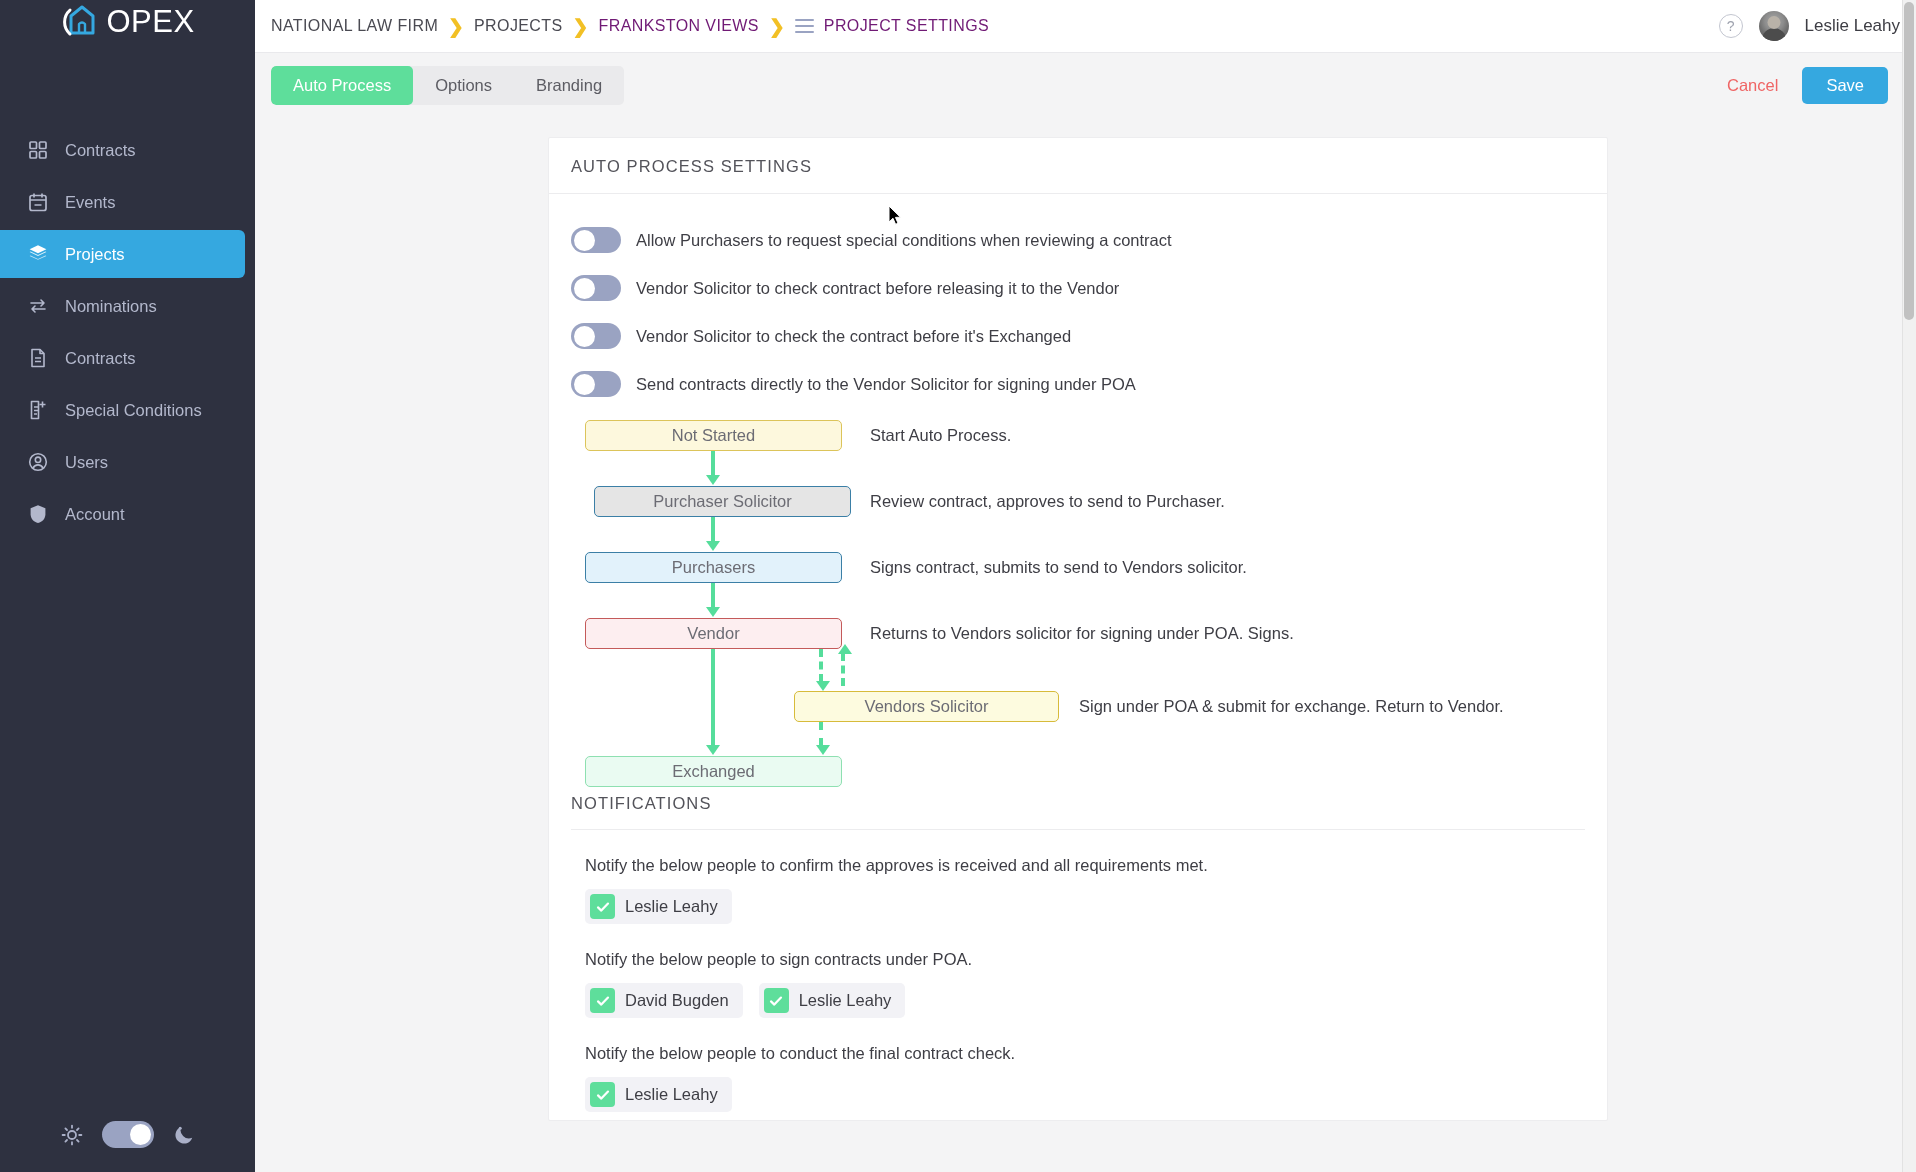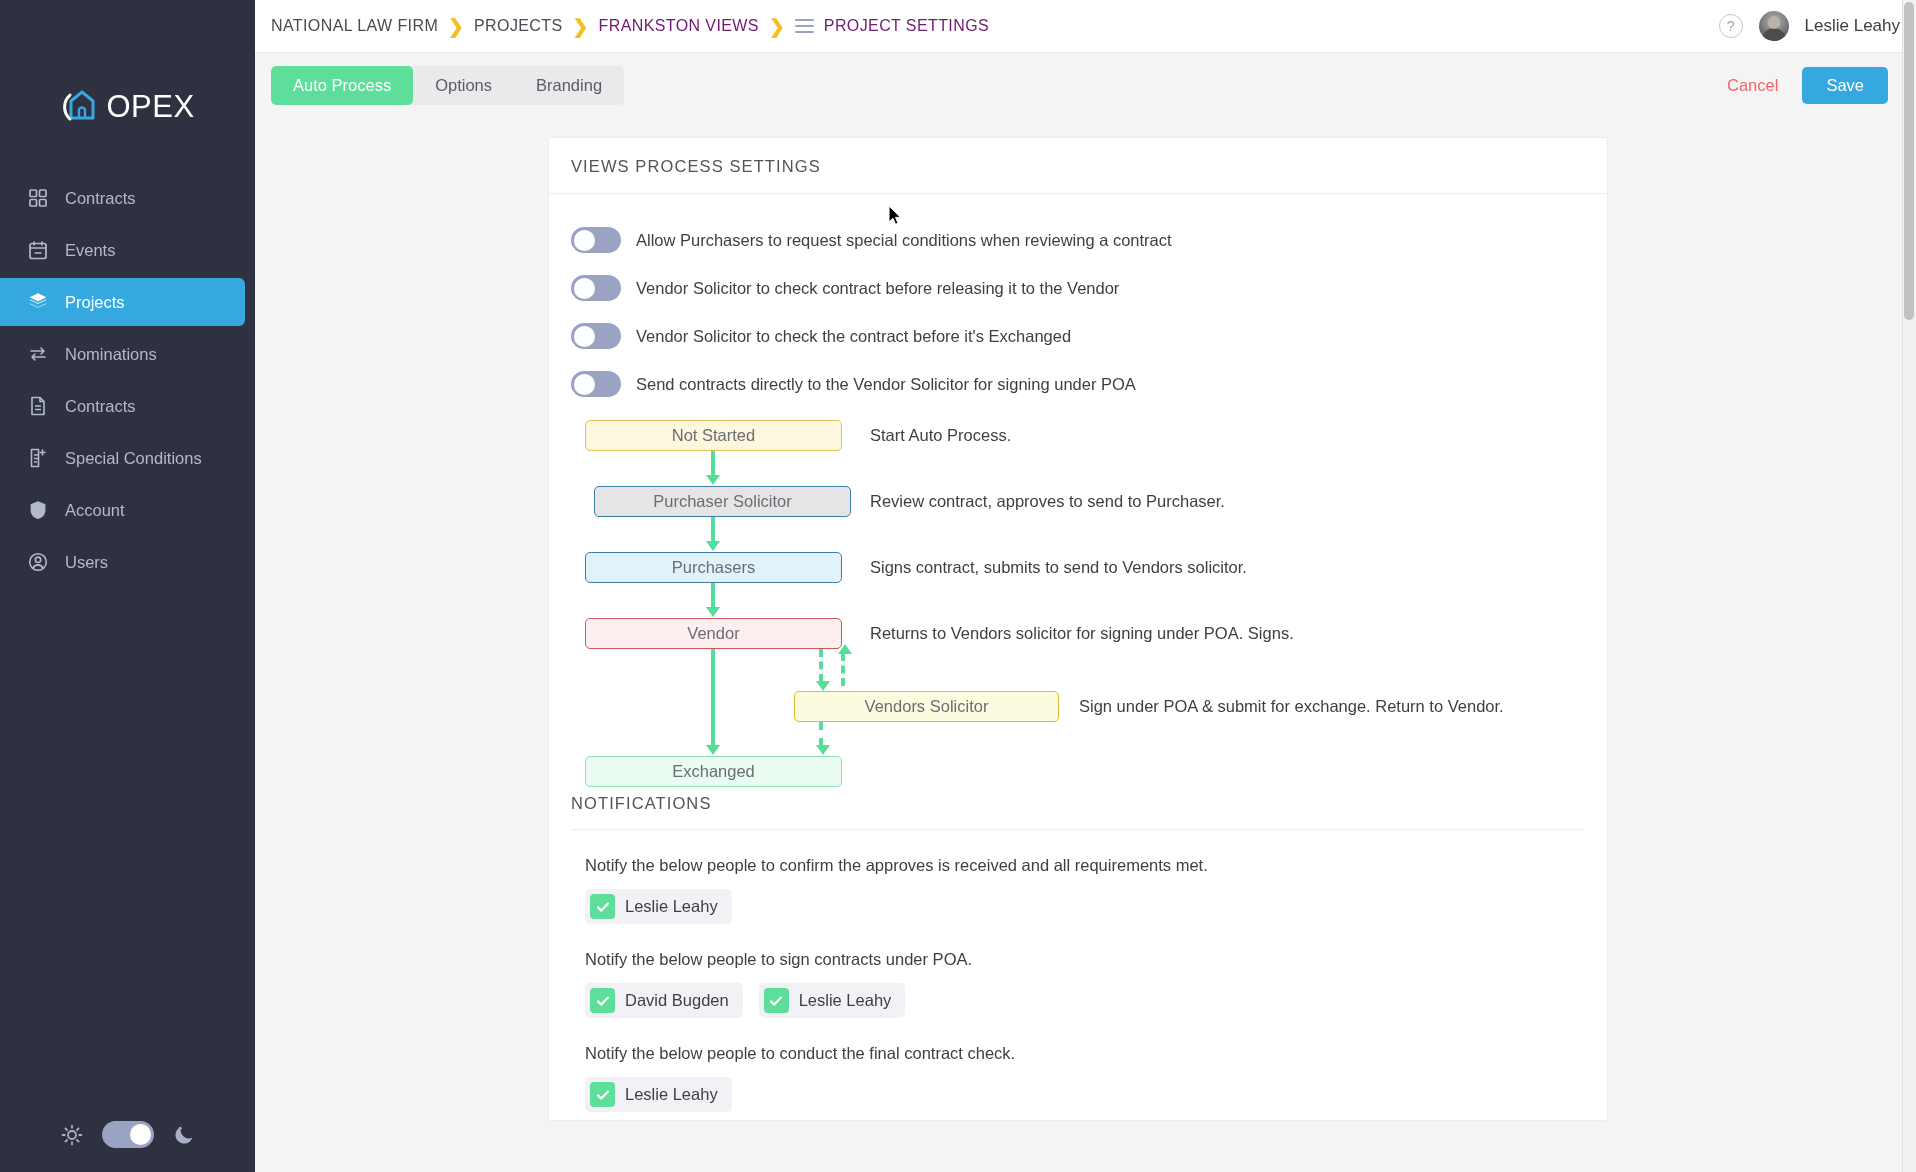--- a/index.html
+++ b/index.html
@@ -13,21 +13,21 @@
 
   
   #sidebar {
     width: 255px; height: 1172px;
     background: #2e3140;
     flex: 0 0 255px;
     position: relative;
   }
   #logo-area {
     height: 118px;
-    display: flex; align-items: center; justify-content: center; margin-top: 48px;
+    display: flex; align-items: flex-start; justify-content: center;
   }
   #logo-wrap { display: flex; align-items: center; gap: 2px; }
   #logo-mark { width: 44px; height: 44px; display:block; }
   #logo-text {
     color: #ffffff; font-size: 31px; letter-spacing: 0.5px;
     font-weight: 400;
   }
   .nav-list { margin-top: 8px; }
   .nav-item {
     display: flex; align-items: center;
@@ -308,33 +308,33 @@
         <svg class="nav-ico" viewBox="0 0 22 22" fill="none" stroke="currentColor" stroke-width="1.6" stroke-linejoin="round">
           <path d="M4.5 2.5h7v17h-7z"></path>
             <path d="M7 8h4M7 11.5h4M7 15h3"></path>
           <path d="M15.5 2.5v6M12.5 5.5h6"></path>
         </svg>
         <span>Special Conditions</span>
       </div>
 
 
       <div class="nav-item">
-        <svg class="nav-ico" viewBox="0 0 22 22" fill="currentColor">
-          <path d="M11 2.2 3.6 5.2v6c0 4.3 3.1 7.8 7.4 8.8 4.3-1 7.4-4.5 7.4-8.8v-6z"></path>
-        </svg>
-        <span>Account</span>
-      </div>
-
-      <div class="nav-item">
         <svg class="nav-ico" viewBox="0 0 22 22" fill="none" stroke="currentColor" stroke-width="1.6">
           <circle cx="11" cy="11" r="8.3"></circle>
             <circle cx="11" cy="8.8" r="2.7"></circle>
           <path d="M6 17.2c1.1-2.3 3-3.3 5-3.3s3.9 1 5 3.3"></path>
         </svg>
         <span>Users</span>
+      </div>
+
+      <div class="nav-item">
+        <svg class="nav-ico" viewBox="0 0 22 22" fill="currentColor">
+          <path d="M11 2.2 3.6 5.2v6c0 4.3 3.1 7.8 7.4 8.8 4.3-1 7.4-4.5 7.4-8.8v-6z"></path>
+        </svg>
+        <span>Account</span>
       </div>
 
     </div>
 
     <div id="theme-row">
       <svg class="theme-ico" viewBox="0 0 24 24" fill="none" stroke="currentColor" stroke-width="1.8" stroke-linecap="round">
         <circle cx="12" cy="12" r="4"></circle>
         <path d="M12 2.6v2.2M12 19.2v2.2M21.4 12h-2.2M4.8 12H2.6M18.6 5.4l-1.6 1.6M7 17l-1.6 1.6M18.6 18.6 17 17M7 7 5.4 5.4"></path>
       </svg>
       <div id="theme-switch">
@@ -377,21 +377,21 @@
         <div class="tab">Options</div>
         <div class="tab">Branding</div>
       </div>
       <div id="tabrow-spacer"></div>
       <span id="cancel-btn">Cancel</span>
       <button id="save-btn">Save</button>
     </div>
 
     <div id="card">
 
-      <div class="card-head">VIEWS PROCESS SETTINGS</div>
+      <div class="card-head">AUTO PROCESS SETTINGS</div>
 
       <div class="card-body">
 
         <div class="toggle-row">
           <div class="switch">
               <div class="knob"></div>
             </div>
           <span class="toggle-label">Allow Purchasers to request special conditions when reviewing a contract</span>
         </div>
         <div class="toggle-row">

